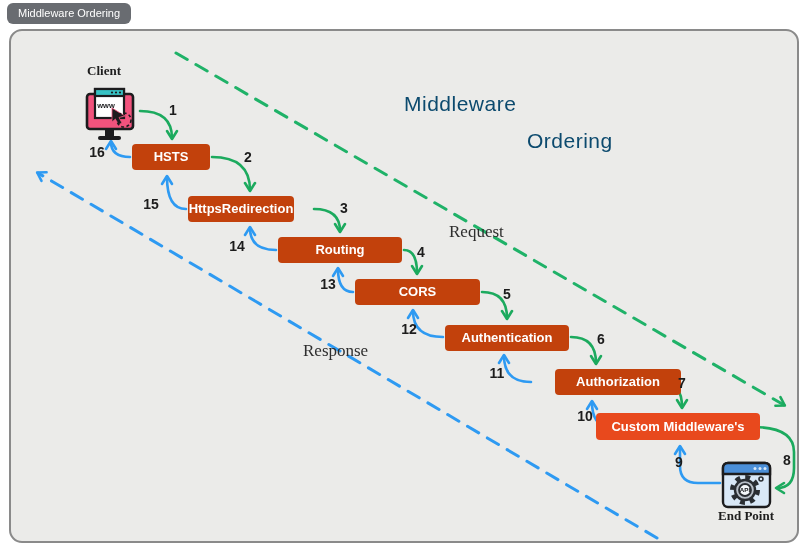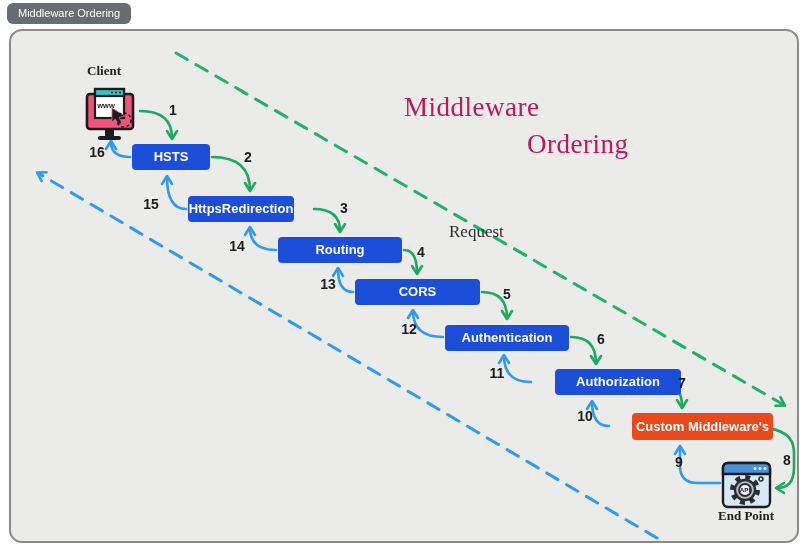--- a/index.html
+++ b/index.html
@@ -3,26 +3,26 @@
 <meta charset="utf-8">
 <style>
   html,body{margin:0;padding:0;background:#ffffff;}
   .page{position:relative;width:809px;height:552px;background:#ffffff;overflow:hidden;
         font-family:"Liberation Sans",sans-serif;}
   .badge{position:absolute;left:7px;top:3px;height:21px;line-height:21px;padding:0 11px;
          background:#696c71;color:#ffffff;font-size:11px;border-radius:6px;}
   .panel{position:absolute;left:9px;top:29px;width:790px;height:514px;background:#ebebe9;
          border:2px solid #8a8a8a;border-radius:13px;box-sizing:border-box;}
   .arrows{position:absolute;left:0;top:0;width:809px;height:552px;pointer-events:none;}
-  .title-line{position:absolute;font-family:Liberation Serif, serif;font-weight:500;
-              color:#be185d;font-size:27px;letter-spacing:0.5px;}
+  .title-line{position:absolute;font-family:Liberation Sans, sans-serif;font-weight:500;
+              color:#0c4a6e;font-size:21px;letter-spacing:0.5px;}
   .annot{position:absolute;font-family:"Liberation Serif",serif;color:#2e2e2e;font-size:17px;}
   .node-label{position:absolute;font-family:"Liberation Serif",serif;font-weight:bold;
               color:#1d1d1d;font-size:13px;text-align:center;}
-  .mw{position:absolute;height:26px;line-height:26px;border-radius:4px;background:#1d4ed8;
+  .mw{position:absolute;height:26px;line-height:26px;border-radius:4px;background:#c2410c;
       color:#ffffff;font-size:13px;font-weight:600;text-align:center;
       font-family:"Liberation Sans",sans-serif;}
   .mw.custom{background:#e8491d;}
   .num{position:absolute;transform:translate(-50%,-50%);font-size:14px;font-weight:bold;
        color:#1c1c1c;}
   .icon-wrap{position:absolute;}
 </style>
 </head>
 <body>
 
@@ -65,20 +65,21 @@
       <path d="M276,250 Q250,250 250,228" marker-end="url(#ab)"></path>
       <path d="M186,209 Q167,209 167,177" marker-end="url(#ab)"></path>
       <path d="M130,157 Q111,157 111,142" marker-end="url(#ab)"></path>
     </g>
   </svg>
 
   <div class="title-line" style="left:404px;top:92px">Middleware</div>
   <div class="title-line" style="left:527px;top:129px">Ordering</div>
 
   <div class="annot" style="left:449px;top:222px">Request</div>
+  <div class="annot" style="left:303px;top:341px">Response</div>
 
   <div class="node-label" style="left:66px;top:63px;width:76px">Client</div>
   <div class="icon-wrap" style="left:84px;top:86px">
     <svg width="54" height="58" viewBox="0 0 54 58">
       <rect x="3" y="8" width="46" height="35" rx="3" fill="#f2537d" stroke="#1c1c1e" stroke-width="2.6"></rect>
       <rect x="21" y="43" width="9" height="7" fill="#1c1c1e"></rect>
       <rect x="14" y="50" width="23" height="4" rx="2" fill="#1c1c1e"></rect>
       <rect x="11" y="3" width="29" height="29" fill="#ffffff" stroke="#1c1c1e" stroke-width="2.2"></rect>
       <rect x="11" y="3" width="29" height="7" fill="#38c2c4" stroke="#1c1c1e" stroke-width="2.2"></rect>
       <circle cx="28" cy="6.5" r="1.1" fill="#1c1c1e"></circle>
@@ -89,21 +90,21 @@
       <circle cx="40" cy="34" r="7" fill="none" stroke="#1c1c1e" stroke-width="1.6" stroke-dasharray="3 2.4"></circle>
     </svg>
   </div>
 
   <div class="mw" style="left:132px;top:144px;width:78px">HSTS</div>
   <div class="mw" style="left:188px;top:196px;width:106px">HttpsRedirection</div>
   <div class="mw" style="left:278px;top:237px;width:124px">Routing</div>
   <div class="mw" style="left:355px;top:279px;width:125px">CORS</div>
   <div class="mw" style="left:445px;top:325px;width:124px">Authentication</div>
   <div class="mw" style="left:555px;top:369px;width:126px">Authorization</div>
-  <div class="mw custom" style="left:632px;top:413px;width:141px;height:27px;line-height:27px">Custom Middleware's</div>
+  <div class="mw custom" style="left:596px;top:413px;width:164px;height:27px;line-height:27px">Custom Middleware's</div>
 
   <div class="icon-wrap" style="left:720px;top:461px">
     <svg width="53" height="50" viewBox="0 0 53 50">
       <rect x="3" y="2" width="47" height="44" rx="5" fill="#d9e8f7" stroke="#1c1c1e" stroke-width="2.4"></rect>
       <path d="M3,13 L50,13 L50,7 Q50,2 45,2 L8,2 Q3,2 3,7 Z" fill="#4b8fd8" stroke="#1c1c1e" stroke-width="2.4"></path>
       <circle cx="35" cy="7.5" r="1.5" fill="#d9e8f7"></circle>
       <circle cx="40" cy="7.5" r="1.5" fill="#d9e8f7"></circle>
       <circle cx="45" cy="7.5" r="1.5" fill="#d9e8f7"></circle>
       <circle cx="25" cy="29" r="12" fill="none" stroke="#2a2e33" stroke-width="6" stroke-dasharray="4.6 4.8"></circle>
       <circle cx="25" cy="29" r="10" fill="#b8bfc8" stroke="#2a2e33" stroke-width="2.4"></circle>

